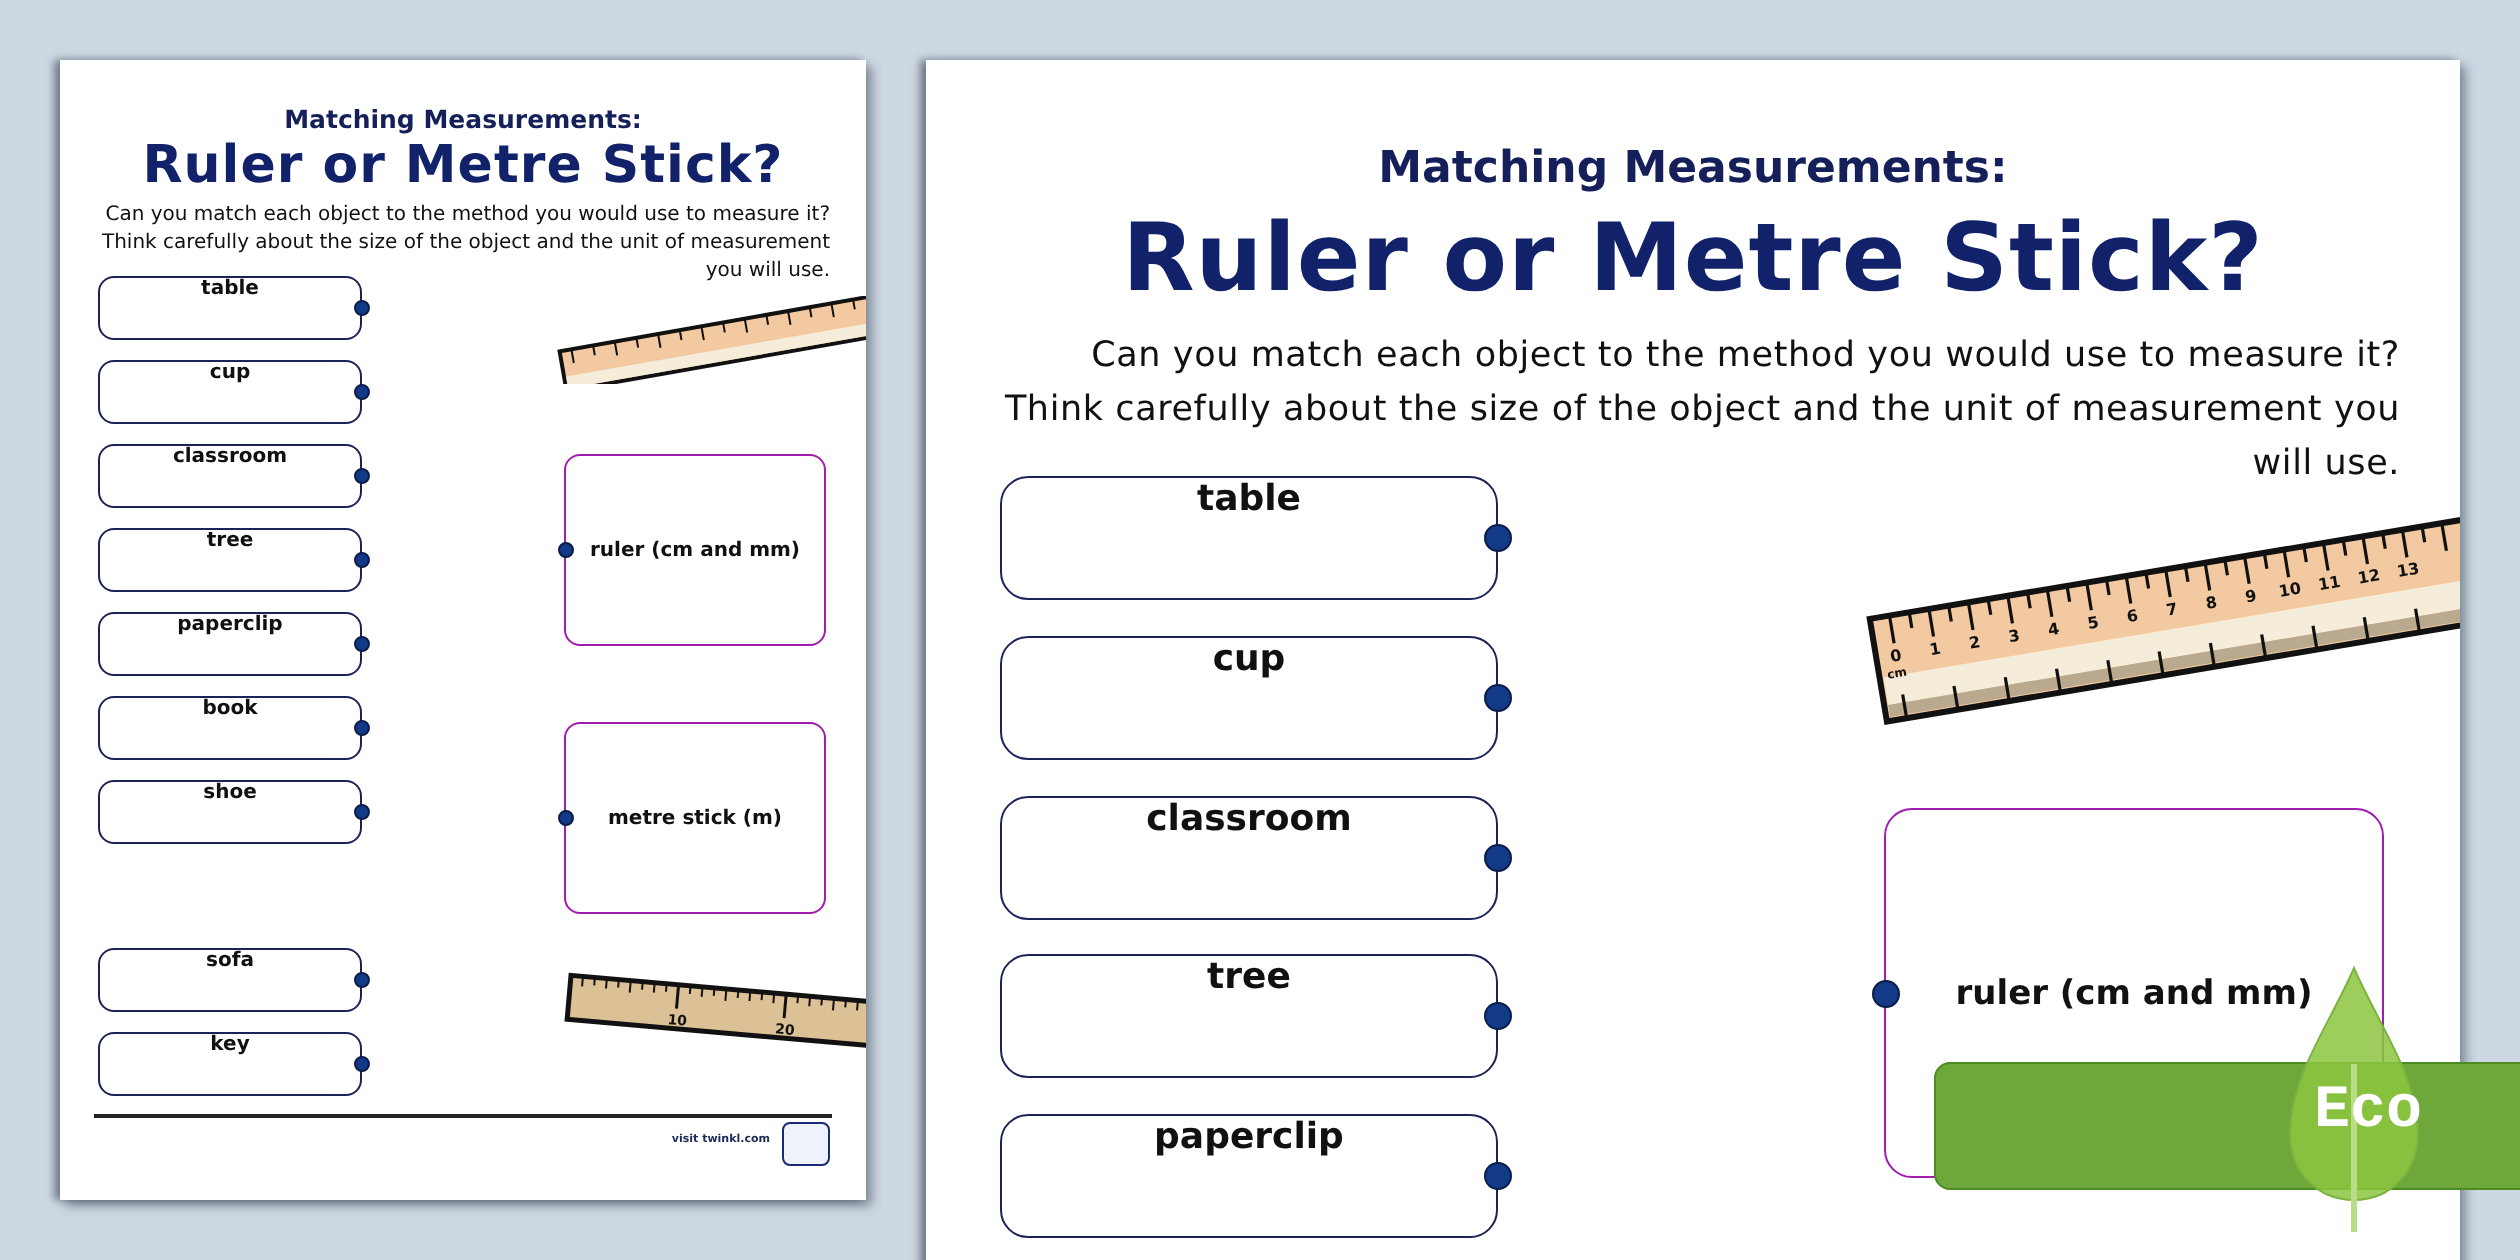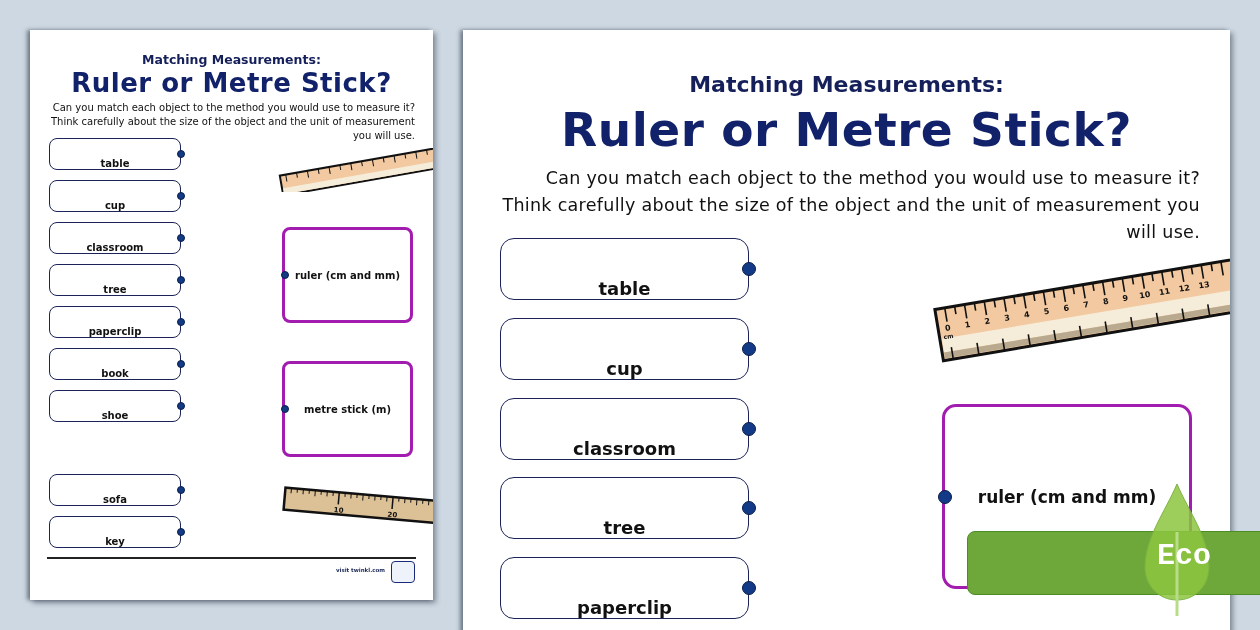--- a/index.html
+++ b/index.html
@@ -20,33 +20,33 @@
     #right-page { left: 463px; top: 30px; width: 767px; height: 610px; }
 
     .subtitle { position: absolute; left: 0; right: 0; text-align: center; color: #15205a; font-weight: bold; }
     .title { position: absolute; left: 0; right: 0; text-align: center; color: #12226a; font-weight: bold; letter-spacing: 0.5px; }
     .instructions { position: absolute; text-align: right; color: #111; }
 
     .item-box {
       position: absolute;
       border: 1px solid #1b2358;
       background: #fff;
-      display: flex; align-items: flex-end; justify-content: center;
+      display: flex; align-items: flex-start; justify-content: center;
       font-weight: bold; color: #111;
     }
     .dot {
       position: absolute;
       background: #123a86;
       border: 1px solid #0b1d4a;
       border-radius: 50%;
       top: 50%;
     }
     .method-box {
       position: absolute;
-      border: 3px solid #a21caf;
+      border: 1px solid #a21caf;
       background: #fff;
       display: flex; align-items: center; justify-content: center;
       font-weight: bold; color: #111;
     }
 
     
     #left-page .subtitle { top: 22px; font-size: 12.5px; }
     #left-page .title { top: 38px; font-size: 26px; }
     #left-page .instructions { left: 18px; right: 18px; top: 71px; font-size: 10px; line-height: 14px; }
     #left-page .item-box { left: 19px; width: 132px; height: 32px; border-radius: 8px; font-size: 10px; }

